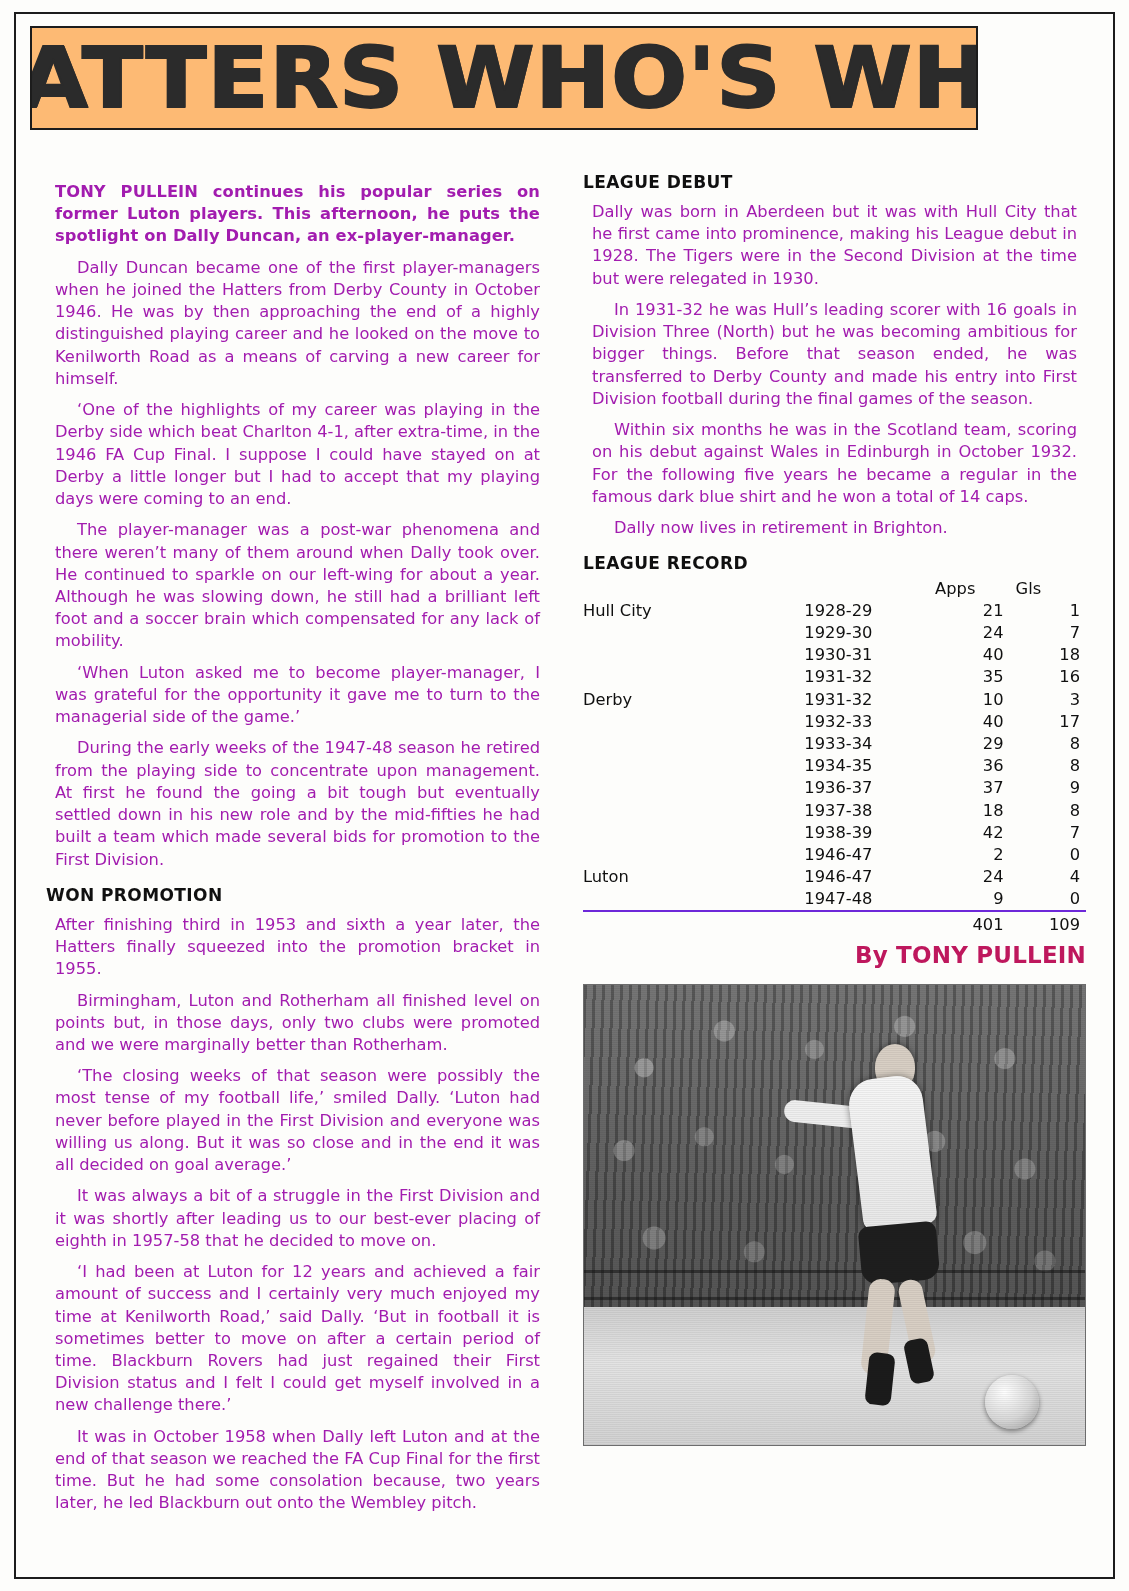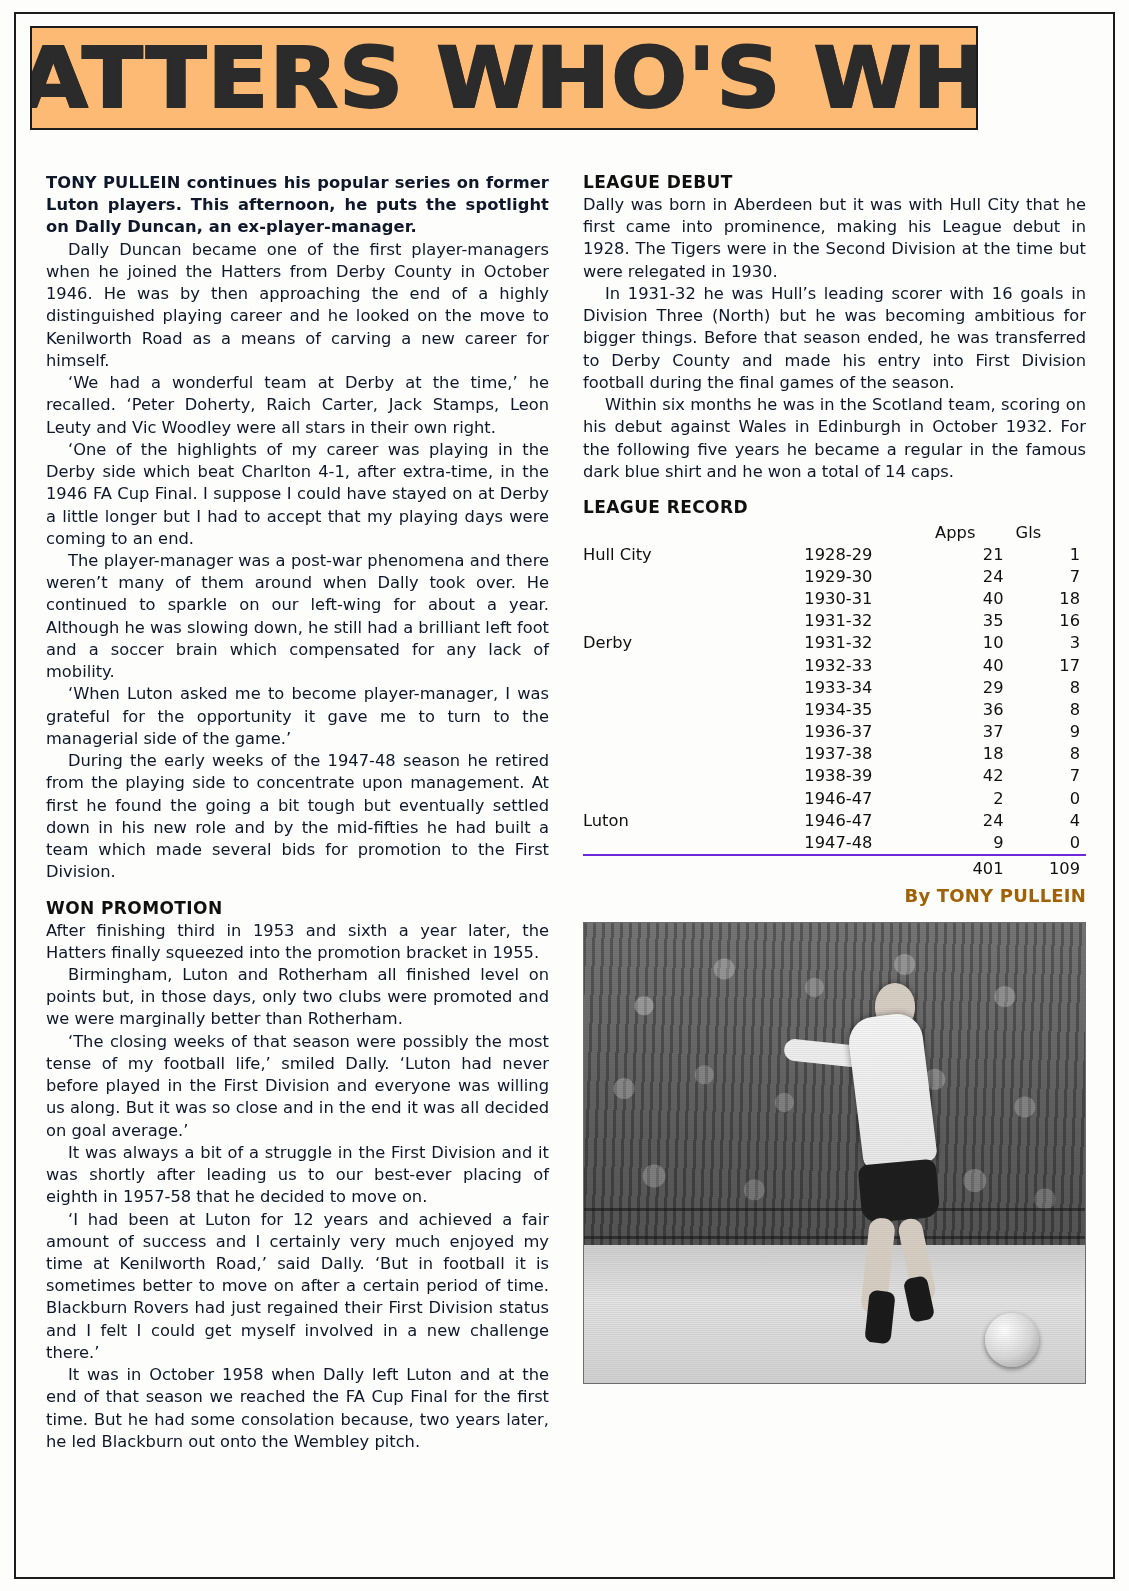--- a/index.html
+++ b/index.html
@@ -64,24 +64,24 @@
     gap: 34px;
   }
   .col {
     width: 503px;
     box-sizing: border-box;
   }
   .col-left { position: relative; }
   .col-right { position: relative; }
 
   p {
-    margin: 0;
+    margin: 9px;
     font-size: 16.3px;
     line-height: 1.365;
-    color: #0f172a;
+    color: #a21caf;
     text-align: justify;
     text-justify: inter-word;
     font-family: "DejaVu Sans", sans-serif;
   }
   p.indent { text-indent: 22px; }
   p.lead {
     font-weight: bold;
     letter-spacing: 0.1px;
   }
   h2.section {
@@ -118,23 +118,23 @@
   .record .c-apps { text-align: right; width: 16%; padding-right: 12px; }
   .record .c-gls { text-align: right; width: 14%; padding-right: 6px; }
   .record tr.totals td {
     border-top: 2px solid #6d28d9;
     padding-top: 2px;
   }
   .byline {
     margin-top: 6px;
     text-align: right;
     font-weight: bold;
-    font-size: 18px;
+    font-size: 23px;
     font-family: "DejaVu Sans", sans-serif;
-    color: #a16207;
+    color: #be185d;
     letter-spacing: 0.2px;
   }
 
   
   .photo {
     margin-top: 16px;
     width: 503px;
     height: 462px;
     position: relative;
     overflow: hidden;
@@ -258,40 +258,40 @@
 
   <div class="masthead">
     <div class="masthead-title">HATTERS WHO'S WHO</div>
   </div>
 
   <div class="columns">
 
     <div class="col col-left">
       <p class="lead">TONY PULLEIN continues his popular series on former Luton players. This afternoon, he puts the spotlight on Dally Duncan, an ex-player-manager.</p>
       <p class="indent">Dally Duncan became one of the first player-managers when he joined the Hatters from Derby County in October 1946. He was by then approaching the end of a highly distinguished playing career and he looked on the move to Kenilworth Road as a means of carving a new career for himself.</p>
-      <p class="indent">‘We had a wonderful team at Derby at the time,’ he recalled. ‘Peter Doherty, Raich Carter, Jack Stamps, Leon Leuty and Vic Woodley were all stars in their own right.</p>
       <p class="indent">‘One of the highlights of my career was playing in the Derby side which beat Charlton 4-1, after extra-time, in the 1946 FA Cup Final. I suppose I could have stayed on at Derby a little longer but I had to accept that my playing days were coming to an end.</p>
       <p class="indent">The player-manager was a post-war phenomena and there weren’t many of them around when Dally took over. He continued to sparkle on our left-wing for about a year. Although he was slowing down, he still had a brilliant left foot and a soccer brain which compensated for any lack of mobility.</p>
       <p class="indent">‘When Luton asked me to become player-manager, I was grateful for the opportunity it gave me to turn to the managerial side of the game.’</p>
       <p class="indent">During the early weeks of the 1947-48 season he retired from the playing side to concentrate upon management. At first he found the going a bit tough but eventually settled down in his new role and by the mid-fifties he had built a team which made several bids for promotion to the First Division.</p>
 
       <h2 class="section">WON PROMOTION</h2>
       <p>After finishing third in 1953 and sixth a year later, the Hatters finally squeezed into the promotion bracket in 1955.</p>
       <p class="indent">Birmingham, Luton and Rotherham all finished level on points but, in those days, only two clubs were promoted and we were marginally better than Rotherham.</p>
       <p class="indent">‘The closing weeks of that season were possibly the most tense of my football life,’ smiled Dally. ‘Luton had never before played in the First Division and everyone was willing us along. But it was so close and in the end it was all decided on goal average.’</p>
       <p class="indent">It was always a bit of a struggle in the First Division and it was shortly after leading us to our best-ever placing of eighth in 1957-58 that he decided to move on.</p>
       <p class="indent">‘I had been at Luton for 12 years and achieved a fair amount of success and I certainly very much enjoyed my time at Kenilworth Road,’ said Dally. ‘But in football it is sometimes better to move on after a certain period of time. Blackburn Rovers had just regained their First Division status and I felt I could get myself involved in a new challenge there.’</p>
       <p class="indent">It was in October 1958 when Dally left Luton and at the end of that season we reached the FA Cup Final for the first time. But he had some consolation because, two years later, he led Blackburn out onto the Wembley pitch.</p>
     </div>
 
     <div class="col col-right">
       <h2 class="section first">LEAGUE DEBUT</h2>
       <p>Dally was born in Aberdeen but it was with Hull City that he first came into prominence, making his League debut in 1928. The Tigers were in the Second Division at the time but were relegated in 1930.</p>
       <p class="indent">In 1931-32 he was Hull’s leading scorer with 16 goals in Division Three (North) but he was becoming ambitious for bigger things. Before that season ended, he was transferred to Derby County and made his entry into First Division football during the final games of the season.</p>
       <p class="indent">Within six months he was in the Scotland team, scoring on his debut against Wales in Edinburgh in October 1932. For the following five years he became a regular in the famous dark blue shirt and he won a total of 14 caps.</p>
+      <p class="indent">Dally now lives in retirement in Brighton.</p>
 
       <h2 class="section">LEAGUE RECORD</h2>
 
       <table class="record">
         <thead>
           <tr>
             <th class="c-club"></th>
             <th class="c-season"></th>
             <th class="c-apps h-apps">Apps</th>
             <th class="c-gls h-gls">Gls</th>

